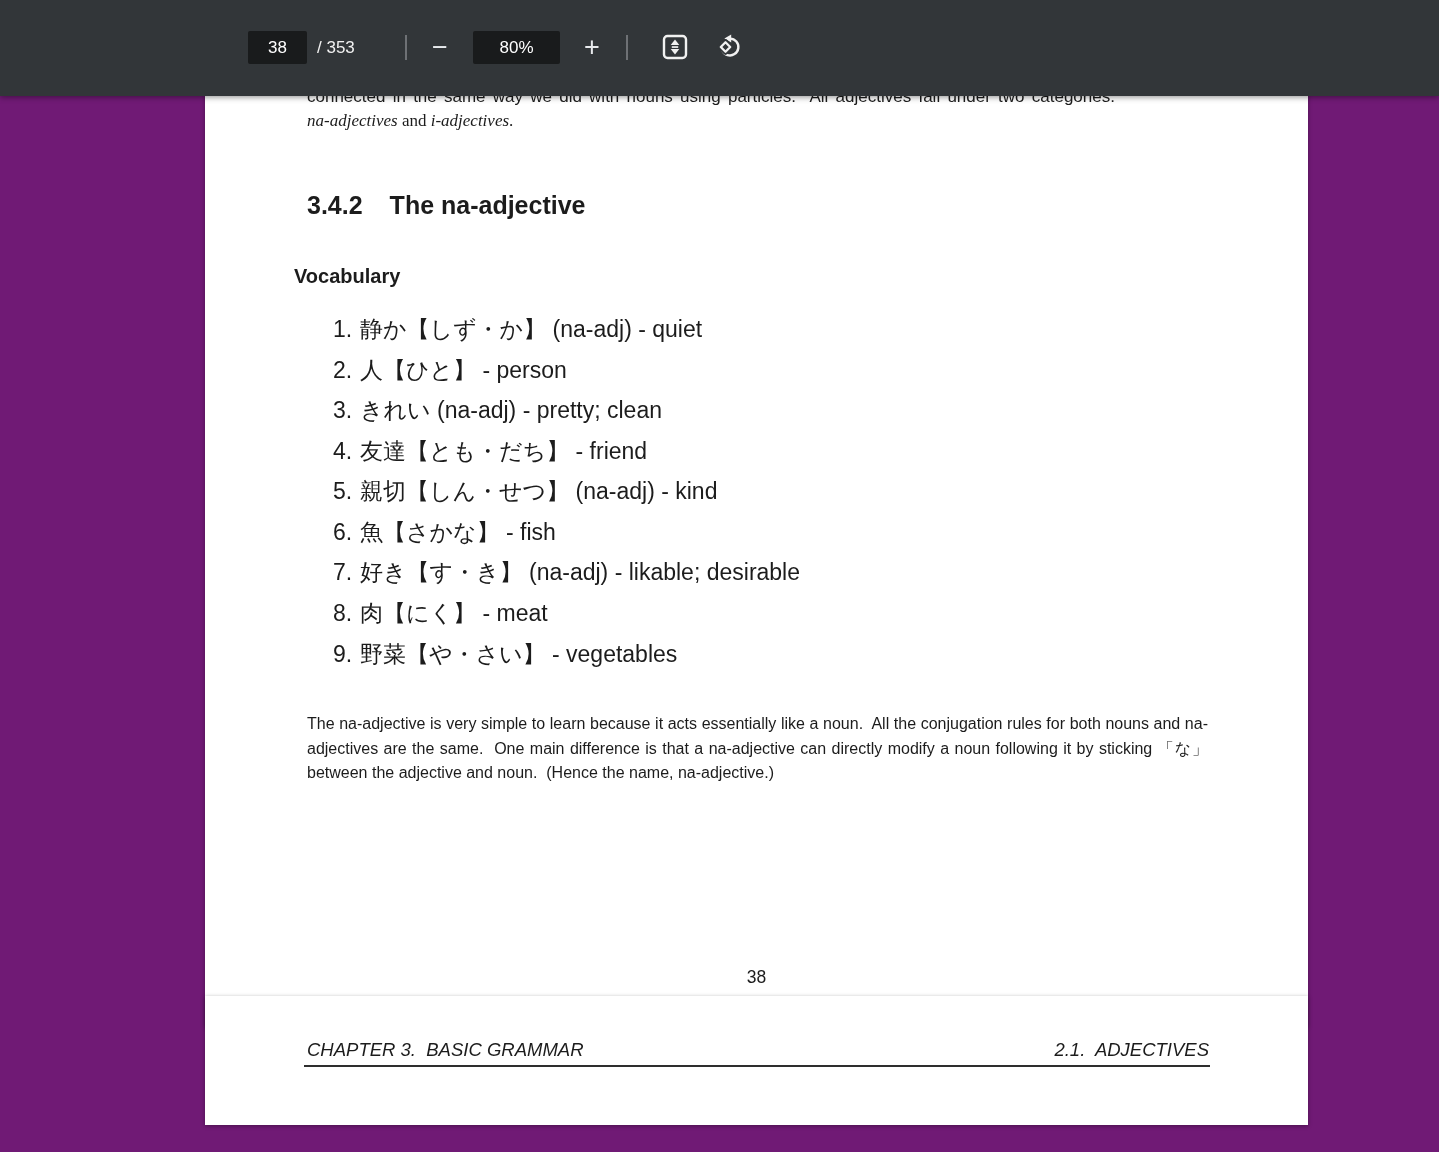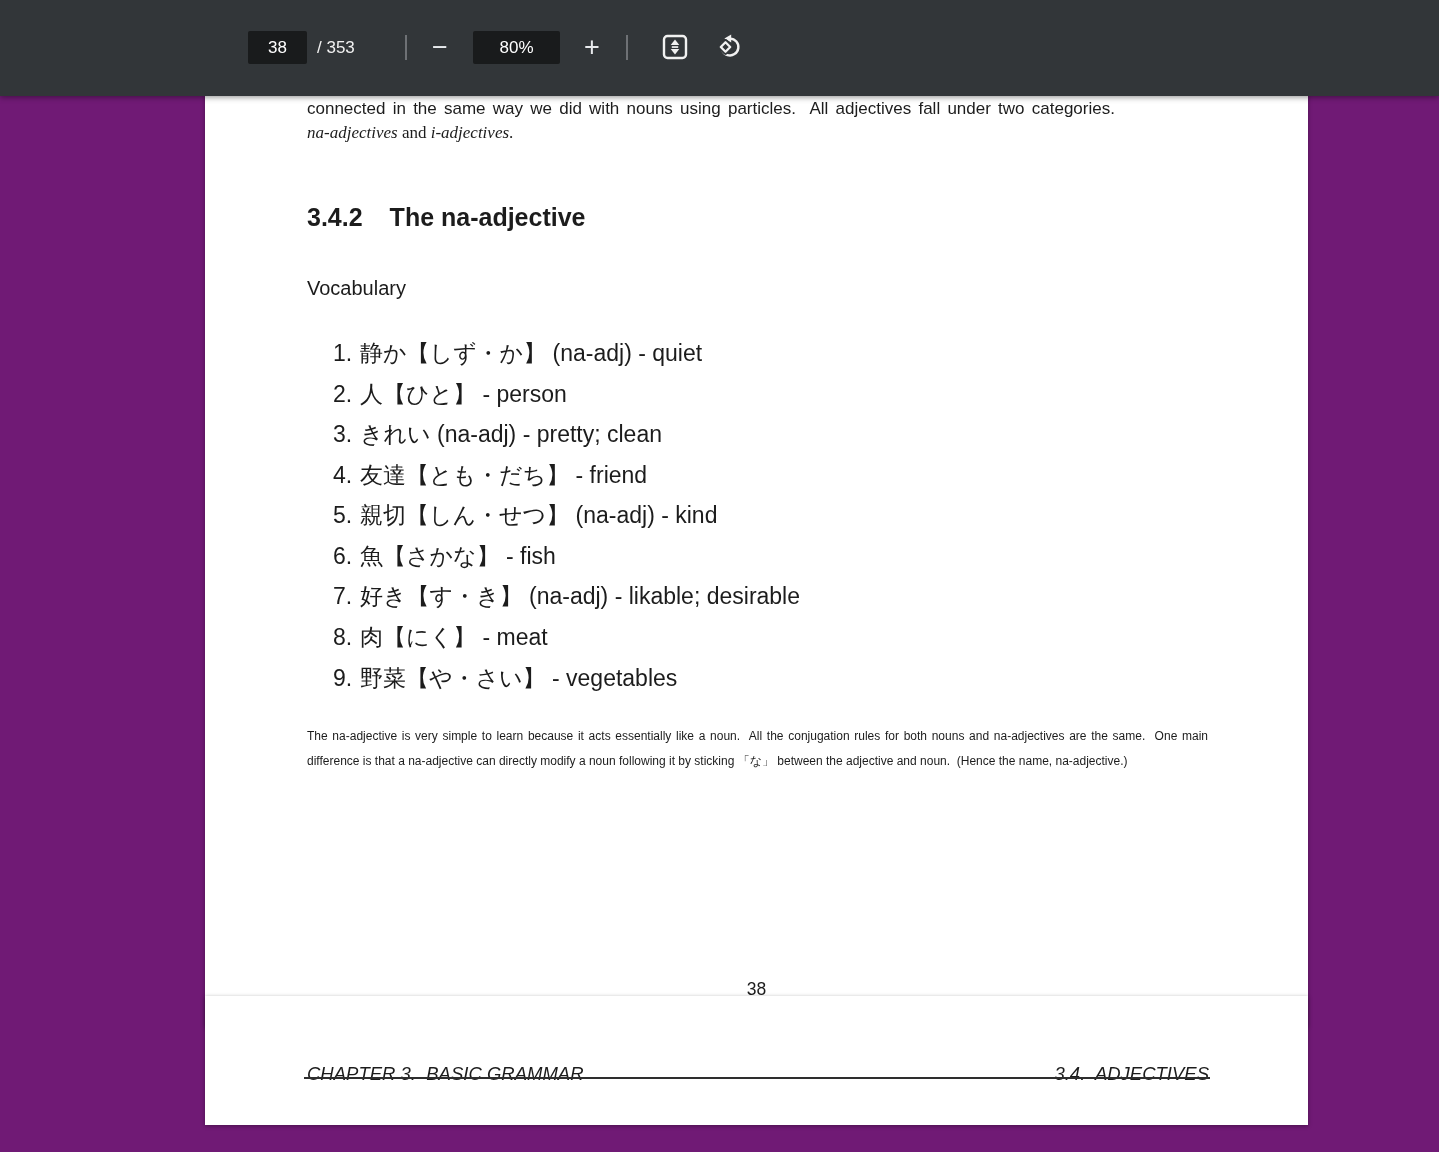--- a/index.html
+++ b/index.html
@@ -73,21 +73,21 @@
   .page {
     position: absolute;
     left: 205px;
     width: 1103px;
     background: #ffffff;
     box-shadow: 0 1px 4px rgba(0,0,0,0.35);
     color: #1c1c1c;
   }
   .page-38 { top: 0; height: 1027px; z-index: 1; }
   .page-39 { top: 996px; height: 129px; z-index: 1; }
-  .page div, .page span { position: absolute; margin-top: 12px; }
+  .page div, .page span { position: absolute; }
 
   .intro-line {
     left: 102px;
     font-size: 17px;
     line-height: 25px;
     white-space: pre;
     position: absolute;
   }
   .intro-line1 { top: 84px; word-spacing: 2.5px; }
   .intro-line2 { top: 108px; font-family: Liberation Serif, serif; }
@@ -98,44 +98,44 @@
     left: 102px; top: 192px;
     font-size: 25px;
     font-weight: bold;
     line-height: 26px;
     white-space: pre;
   }
   .section-heading .h-num { position: static; margin-right: 27px; }
   .section-heading .h-title { position: static; }
 
   .vocab-heading {
-    left: 102px; top: 265px;
+    left: 89px; top: 265px;
     font-size: 20px;
-    font-weight: normal;
+    font-weight: bold;
     line-height: 22px;
   }
 
   .vocab-row {
     left: 128px;
     height: 22px;
     line-height: 22px;
     font-size: 23px;
     white-space: pre;
   }
   .vocab-row .num {
     position: static;
     display: inline-block;
     width: 27px;
   }
   .vocab-row .vtext { position: static; }
 
   .body-paragraph {
     left: 102px; top: 712px;
     width: 901px;
-    font-size: 12px;
+    font-size: 16px;
     line-height: 24.6px;
     text-align: justify;
     white-space: pre-wrap;
   }
 
   .page-number {
     left: 0; top: 966px;
     width: 1103px;
     text-align: center;
     font-size: 17.5px;
@@ -216,18 +216,18 @@
     <div class="vocab-row" style="top:643px"><span class="num">9.</span><span class="vtext">野菜【や・さい】 - vegetables</span></div>
 
     <div class="body-paragraph">The na-adjective is very simple to learn because it acts essentially like a noun.  All the conjugation rules for both nouns and na-adjectives are the same.  One main difference is that a na-adjective can directly modify a noun following it by sticking 「な」 between the adjective and noun.  (Hence the name, na-adjective.)</div>
 
     <div class="page-number">38</div>
   </div>
 
   <div class="page page-39">
     <div class="running-header">
         <span>CHAPTER 3.  BASIC GRAMMAR</span>
-        <span>3.4.  ADJECTIVES</span>
+        <span>2.1.  ADJECTIVES</span>
       </div>
     <div class="header-rule"></div>
   </div>
 
 </div>
 
 </body></html>

